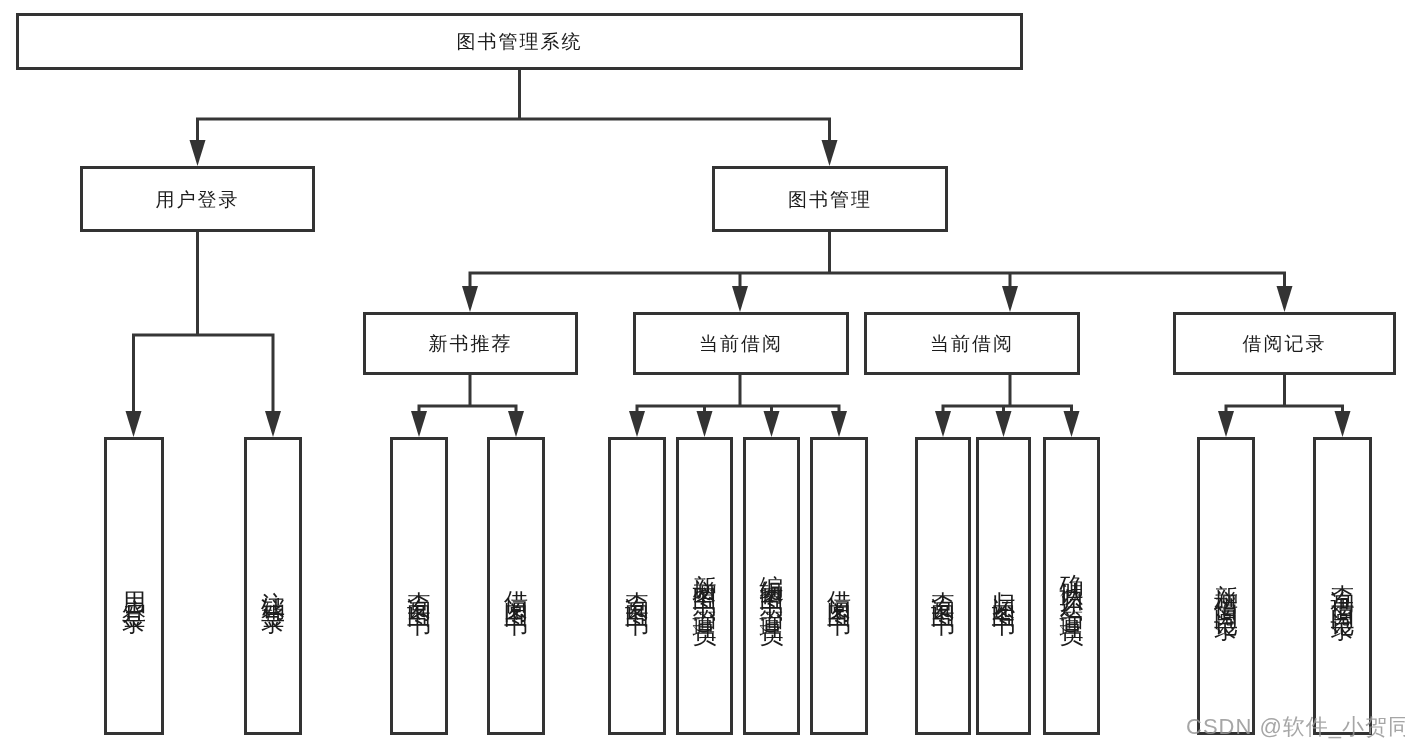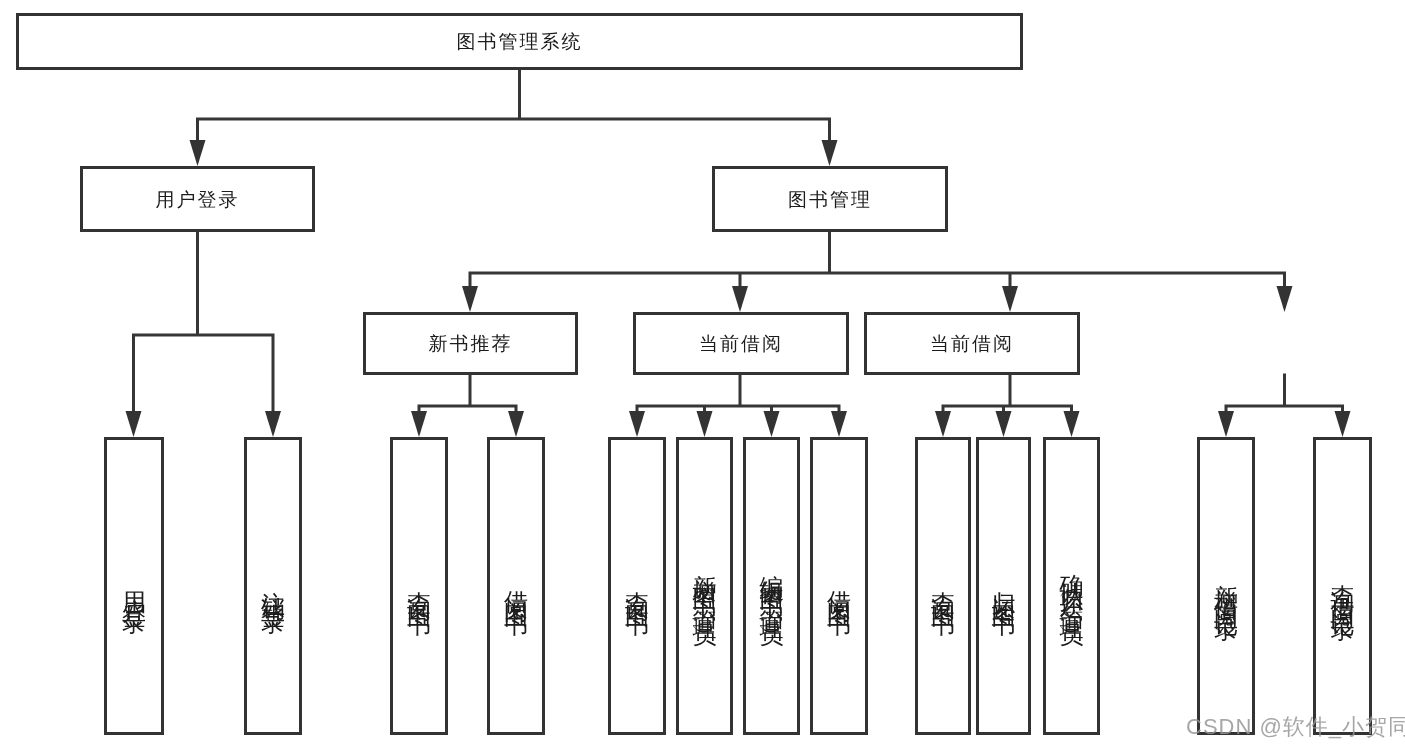--- a/index.html
+++ b/index.html
@@ -118,20 +118,23 @@
 
   <div class="hnode" style="left:712px;top:166px;width:236px;height:66px">
     <span class="lbl">图书管理</span>
   </div>
   <div class="hnode" style="left:633px;top:312px;width:216px;height:63px">
     <span class="lbl">当前借阅</span>
   </div>
   <div class="hnode" style="left:864px;top:312px;width:216px;height:63px">
     <span class="lbl">当前借阅</span>
   </div>
+  <div class="hnode" style="left:1173px;top:312px;width:223px;height:63px">
+    <span class="lbl">借阅记录</span>
+  </div>
 
   <div class="leaf" style="left:104px;width:60px">
     <span class="lbl">用户登录</span>
   </div>
   <div class="leaf" style="left:244px;width:58px">
     <span class="lbl">注销登录</span>
   </div>
 
   <div class="leaf" style="left:390px;width:58px">
     <span class="lbl">查询图书</span>

